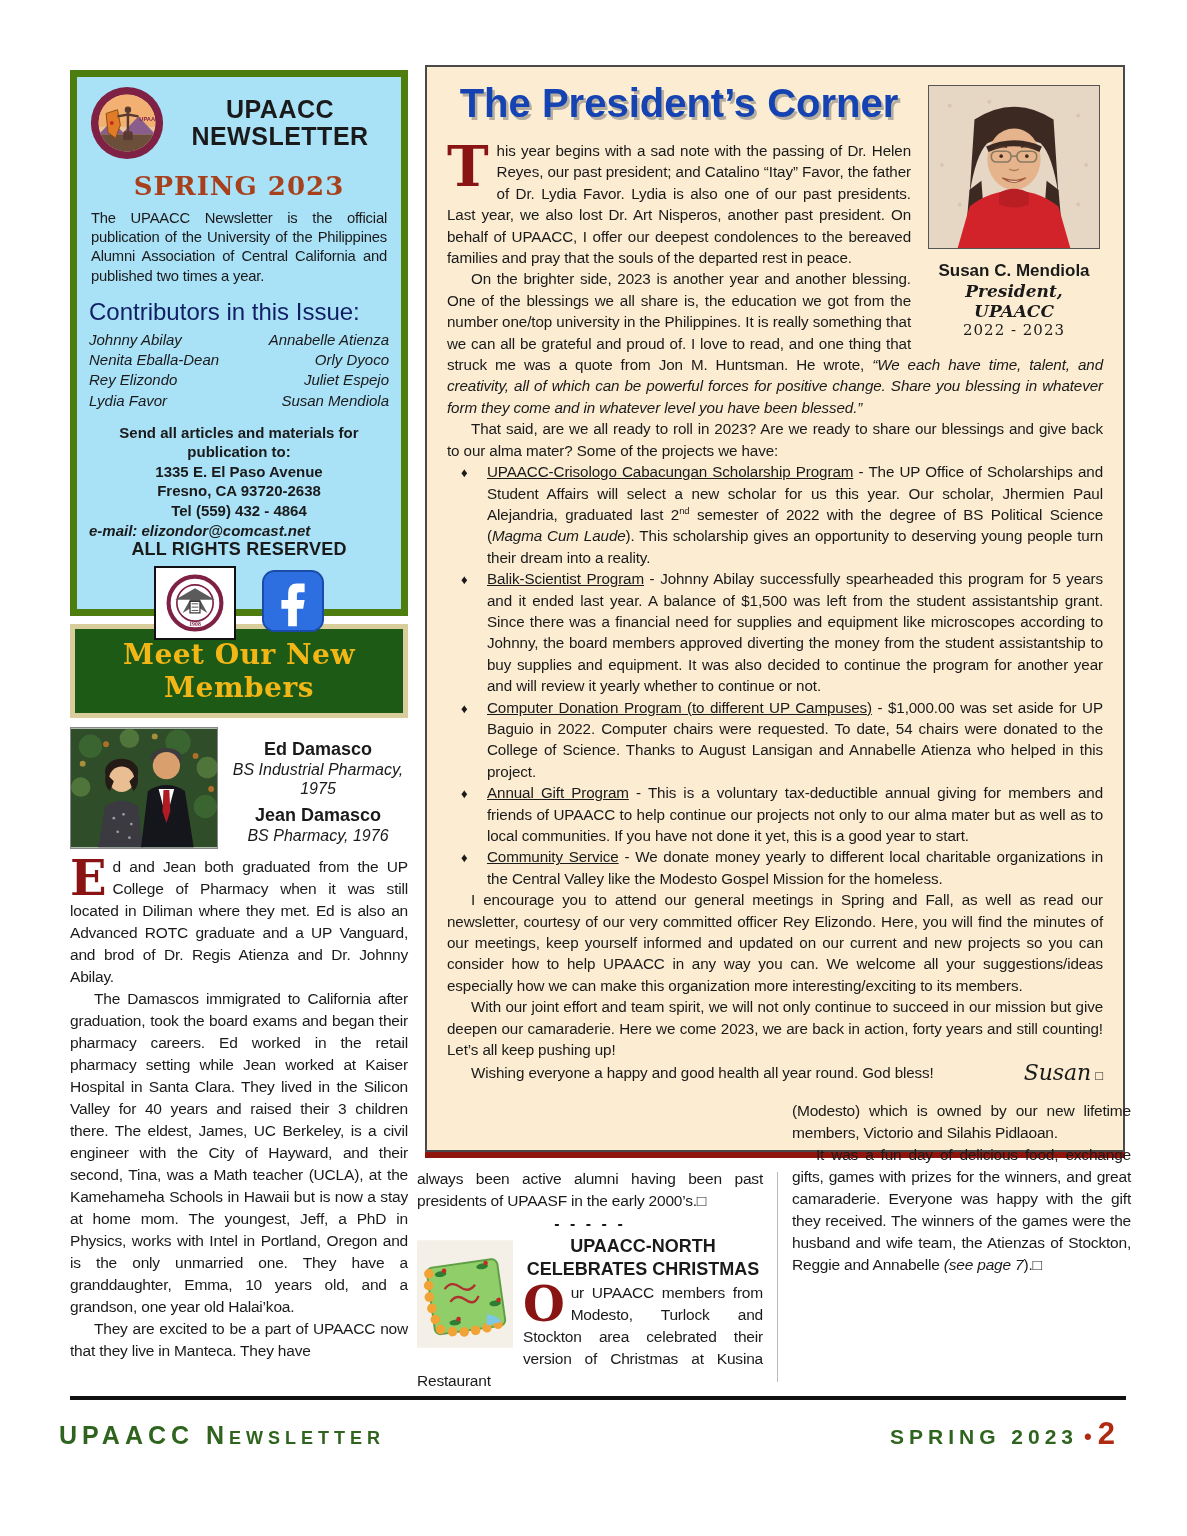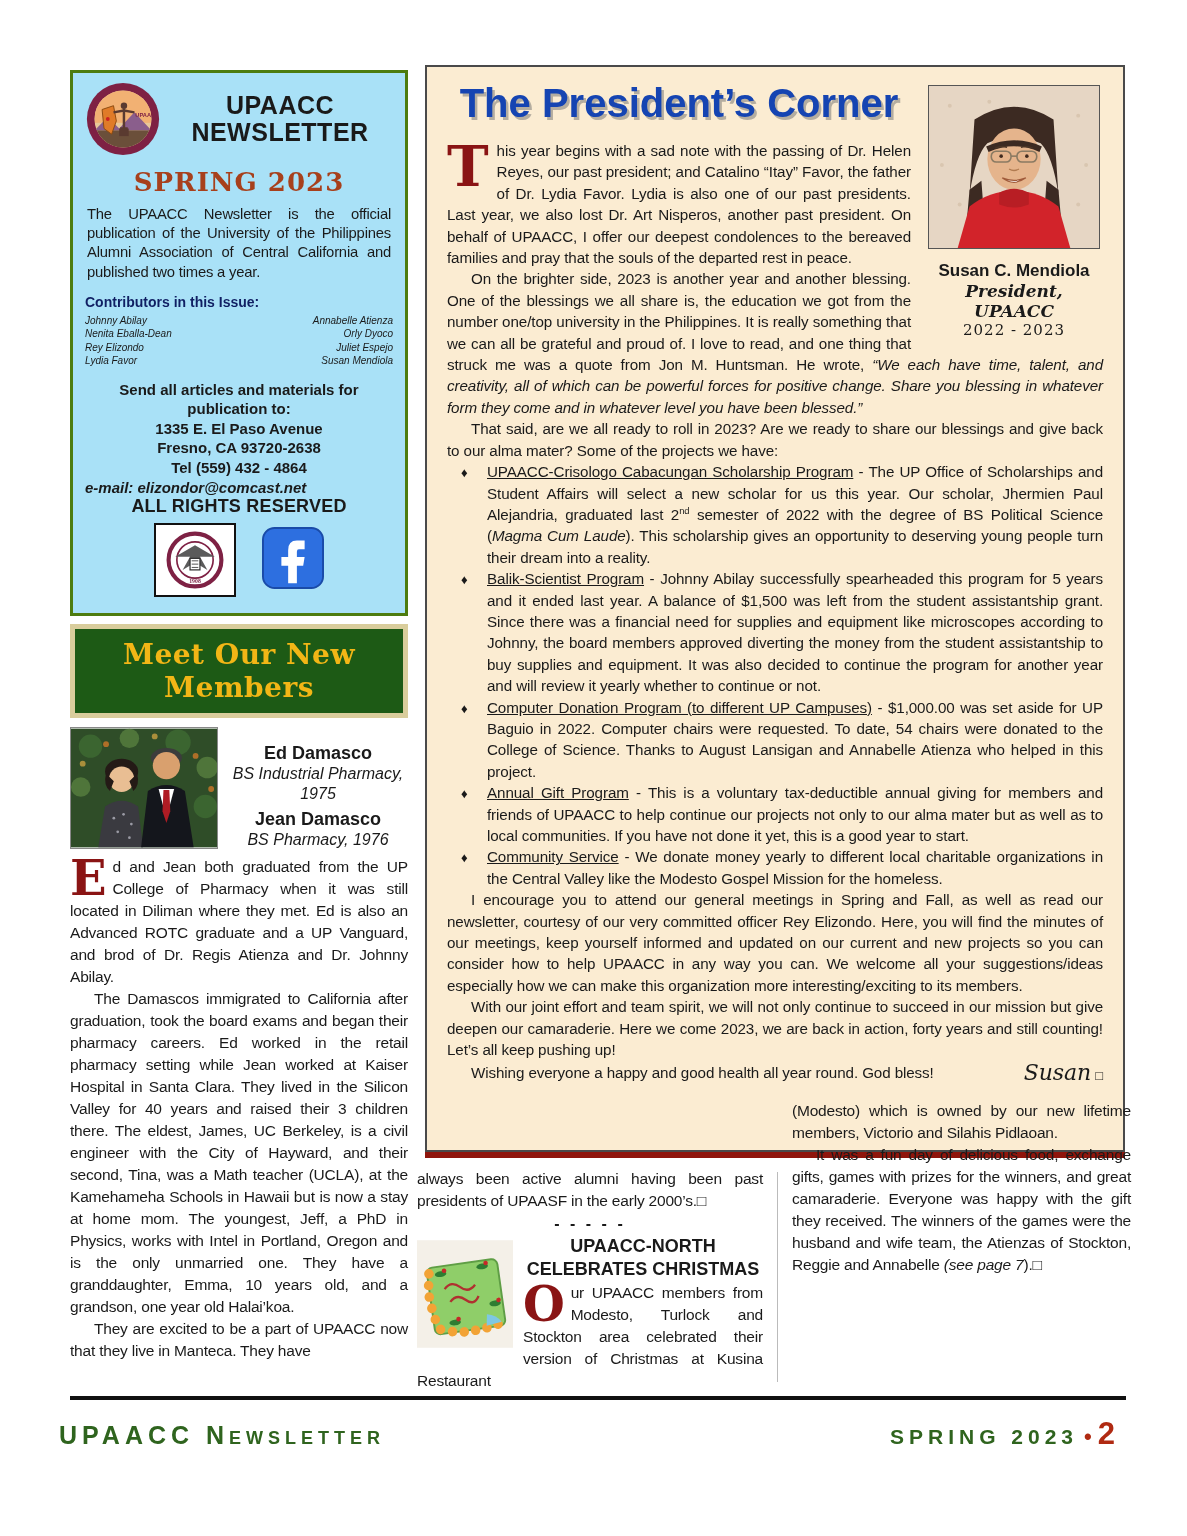--- a/index.html
+++ b/index.html
@@ -2,42 +2,42 @@
 <html style="--sidebar-bg: #A9E1F7; --brick: #A7401C; --navy: #101F63; --banner-green: #1D5A15; --banner-gold: #F2B616; --banner-frame: #D9CD9C; --panel-cream: #FBECD2; --panel-border: #4A4A4A; --title-blue: #1544B2; --maroon: #8A1414; --divider-red: #8F150C; --footer-green: #2F641E; --page-red: #B02A12; --facebook-blue: #2D6FE0; --text: #1A1A1A;"><head>
 <meta charset="utf-8">
 <title>UPAACC Newsletter — Spring 2023 — Page 2</title>
 <style>
   html,body{margin:0;padding:0;background:#e8e8e8;}
   .page{position:relative;width:1187px;height:1536px;background:#fff;overflow:hidden;
         font-family:"Liberation Sans",sans-serif;color:var(--text,#1a1a1a);}
   
   .left-col{position:absolute;left:70px;top:70px;width:338px;}
   .masthead{background:var(--sidebar-bg,#A9E1F7);height:546px;box-sizing:border-box;
-            padding:8px 12px;border:3px solid #4d7c0f;}
+            padding:8px 12px;border:7px solid #4d7c0f;}
   .mast-top{display:flex;align-items:center;gap:6px;}
   .logo{width:76px;height:76px;flex:none;}
   .mast-title{flex:1;text-align:center;font-weight:bold;font-size:25px;line-height:1.1;letter-spacing:.5px;}
   .season{font-family:"DejaVu Serif",serif;font-weight:bold;font-size:26px;color:var(--brick,#A7401C);
           text-align:center;margin-top:10px;letter-spacing:1px;}
   .about{font-size:14.8px;line-height:1.3;text-align:justify;margin:8px 2px 0;letter-spacing:-.2px;}
-  .contrib-h{font-size:14px;font-weight:bold;color:var(--navy,#101F63);margin:12px 0 4px;}
-  .crow{display:flex;justify-content:space-between;font-style:italic;font-size:10px;line-height:1.35;}
+  .contrib-h{font-size:24px;font-weight:normal;color:var(--navy,#101F63);margin:12px 0 4px;}
+  .crow{display:flex;justify-content:space-between;font-style:italic;font-size:15px;line-height:1.35;}
   .send{margin-top:12px;text-align:center;font-weight:bold;font-size:15px;line-height:1.3;}
   .email{text-align:left;font-weight:bold;font-style:italic;font-size:15px;margin-top:2px;}
   .rights{text-align:center;font-weight:bold;font-size:18px;letter-spacing:.2px;}
   .logos{display:flex;justify-content:center;align-items:center;gap:26px;margin-top:6px;}
   .sealbox{width:78px;height:70px;background:#fff;border:2px solid #111;display:flex;align-items:center;justify-content:center;}
   .sealbox svg{width:66px;height:60px;}
   .fb svg{width:62px;height:62px;}
   
   .banner{margin-top:8px;border:5px solid var(--banner-frame,#D9CD9C);background:var(--banner-green,#1D5A15);
           text-align:center;padding:9px 2px;box-sizing:border-box;}
   .banner span{font-family:"DejaVu Serif",serif;font-weight:bold;font-size:28px;color:var(--banner-gold,#F2B616);letter-spacing:.5px;}
   
-  .member-intro{display:flex;gap:10px;margin-top:9px;align-items:flex-end;}
+  .member-intro{display:flex;gap:10px;margin-top:9px;align-items:center;}
   .couple{width:146px;height:120px;border:1px solid #888;flex:none;}
   .member-names{flex:1;text-align:center;padding-top:2px;}
   .mname{font-weight:bold;font-size:18px;margin-top:6px;}
   .mdeg{font-style:italic;font-size:16px;line-height:1.2;}
   .story{margin-top:7px;}
   .jp{font-size:15.5px;line-height:22px;text-align:justify;margin:0;letter-spacing:-.2px;}
   .indent{text-indent:24px;}
   .dropcap{float:left;font-family:"DejaVu Serif",serif;font-weight:bold;color:var(--maroon,#8A1414);
            font-size:48px;line-height:40px;margin:2px 6px 0 0;text-indent:0;}
   

